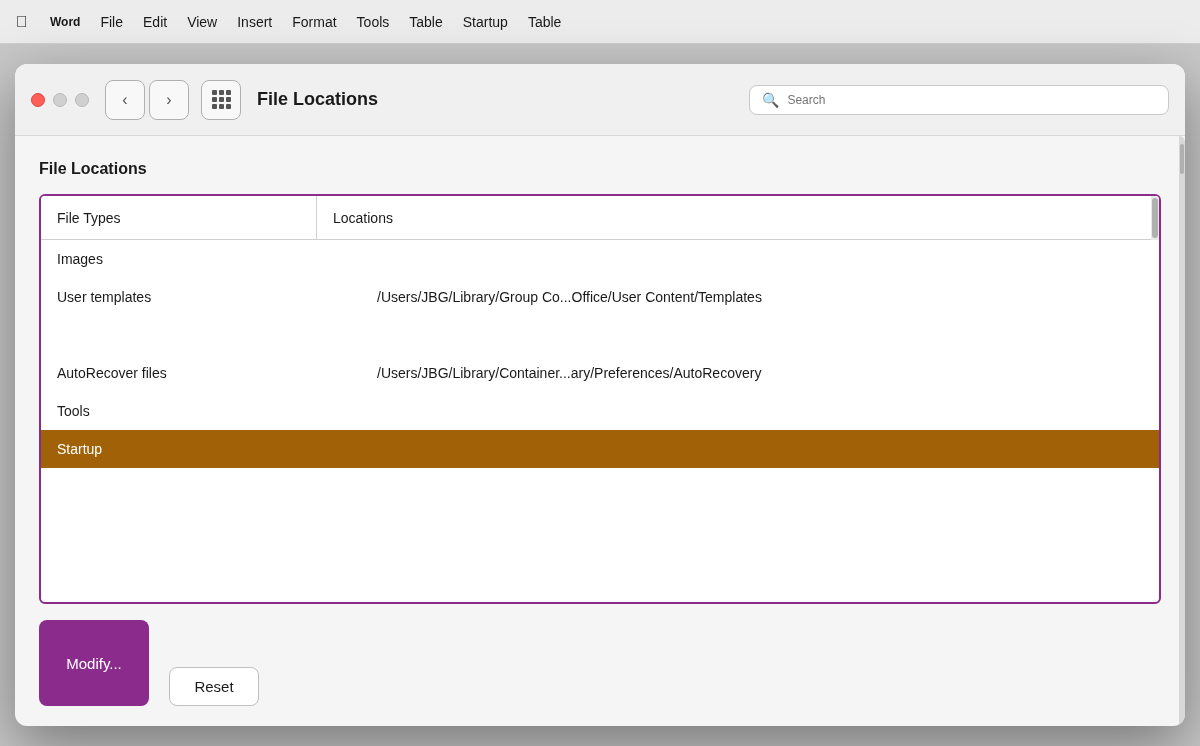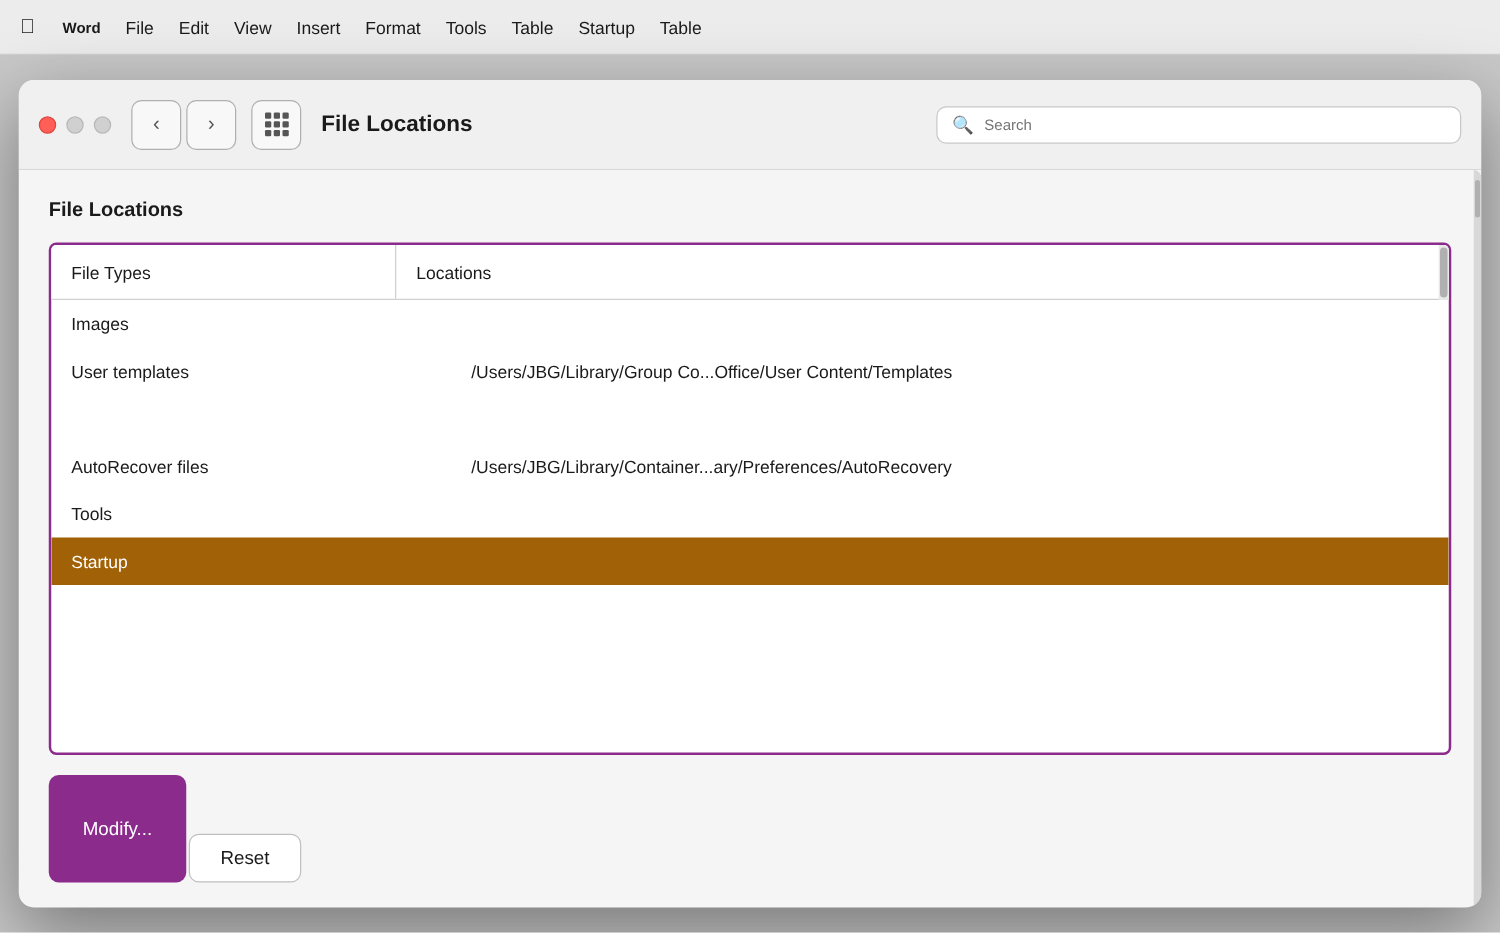--- a/index.html
+++ b/index.html
@@ -252,21 +252,21 @@
       width: 6px;
       height: 40px;
       background: #b0b0b0;
       border-radius: 3px;
       margin: 2px auto;
     }
 
     
     .footer {
       display: flex;
-      gap: 2px;
+      gap: 20px;
       padding: 16px 0 0 0;
       flex-shrink: 0;
     }
     .btn-modify {
       background: #8b2b8b;
       color: white;
       border: none;
       border-radius: 8px;
       padding: 10px 24px;
       font-size: 15px;

